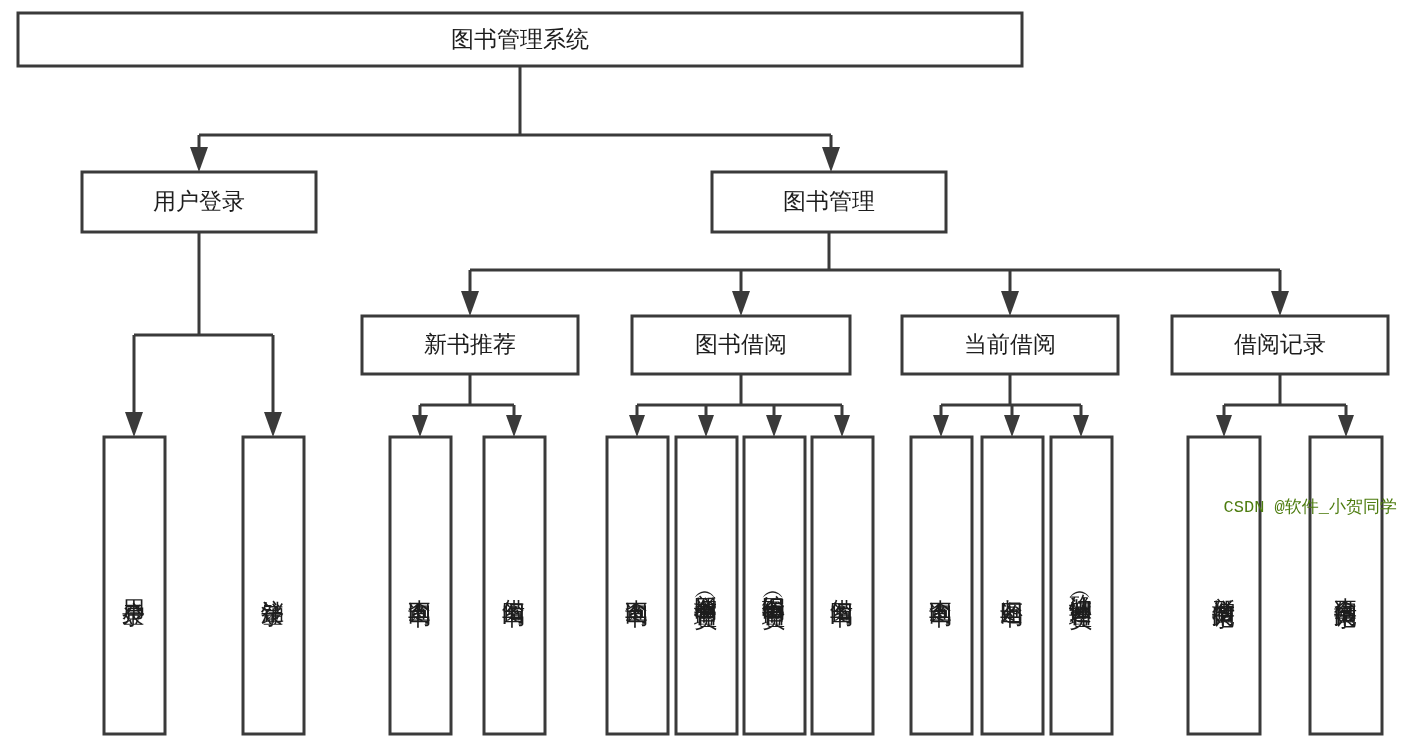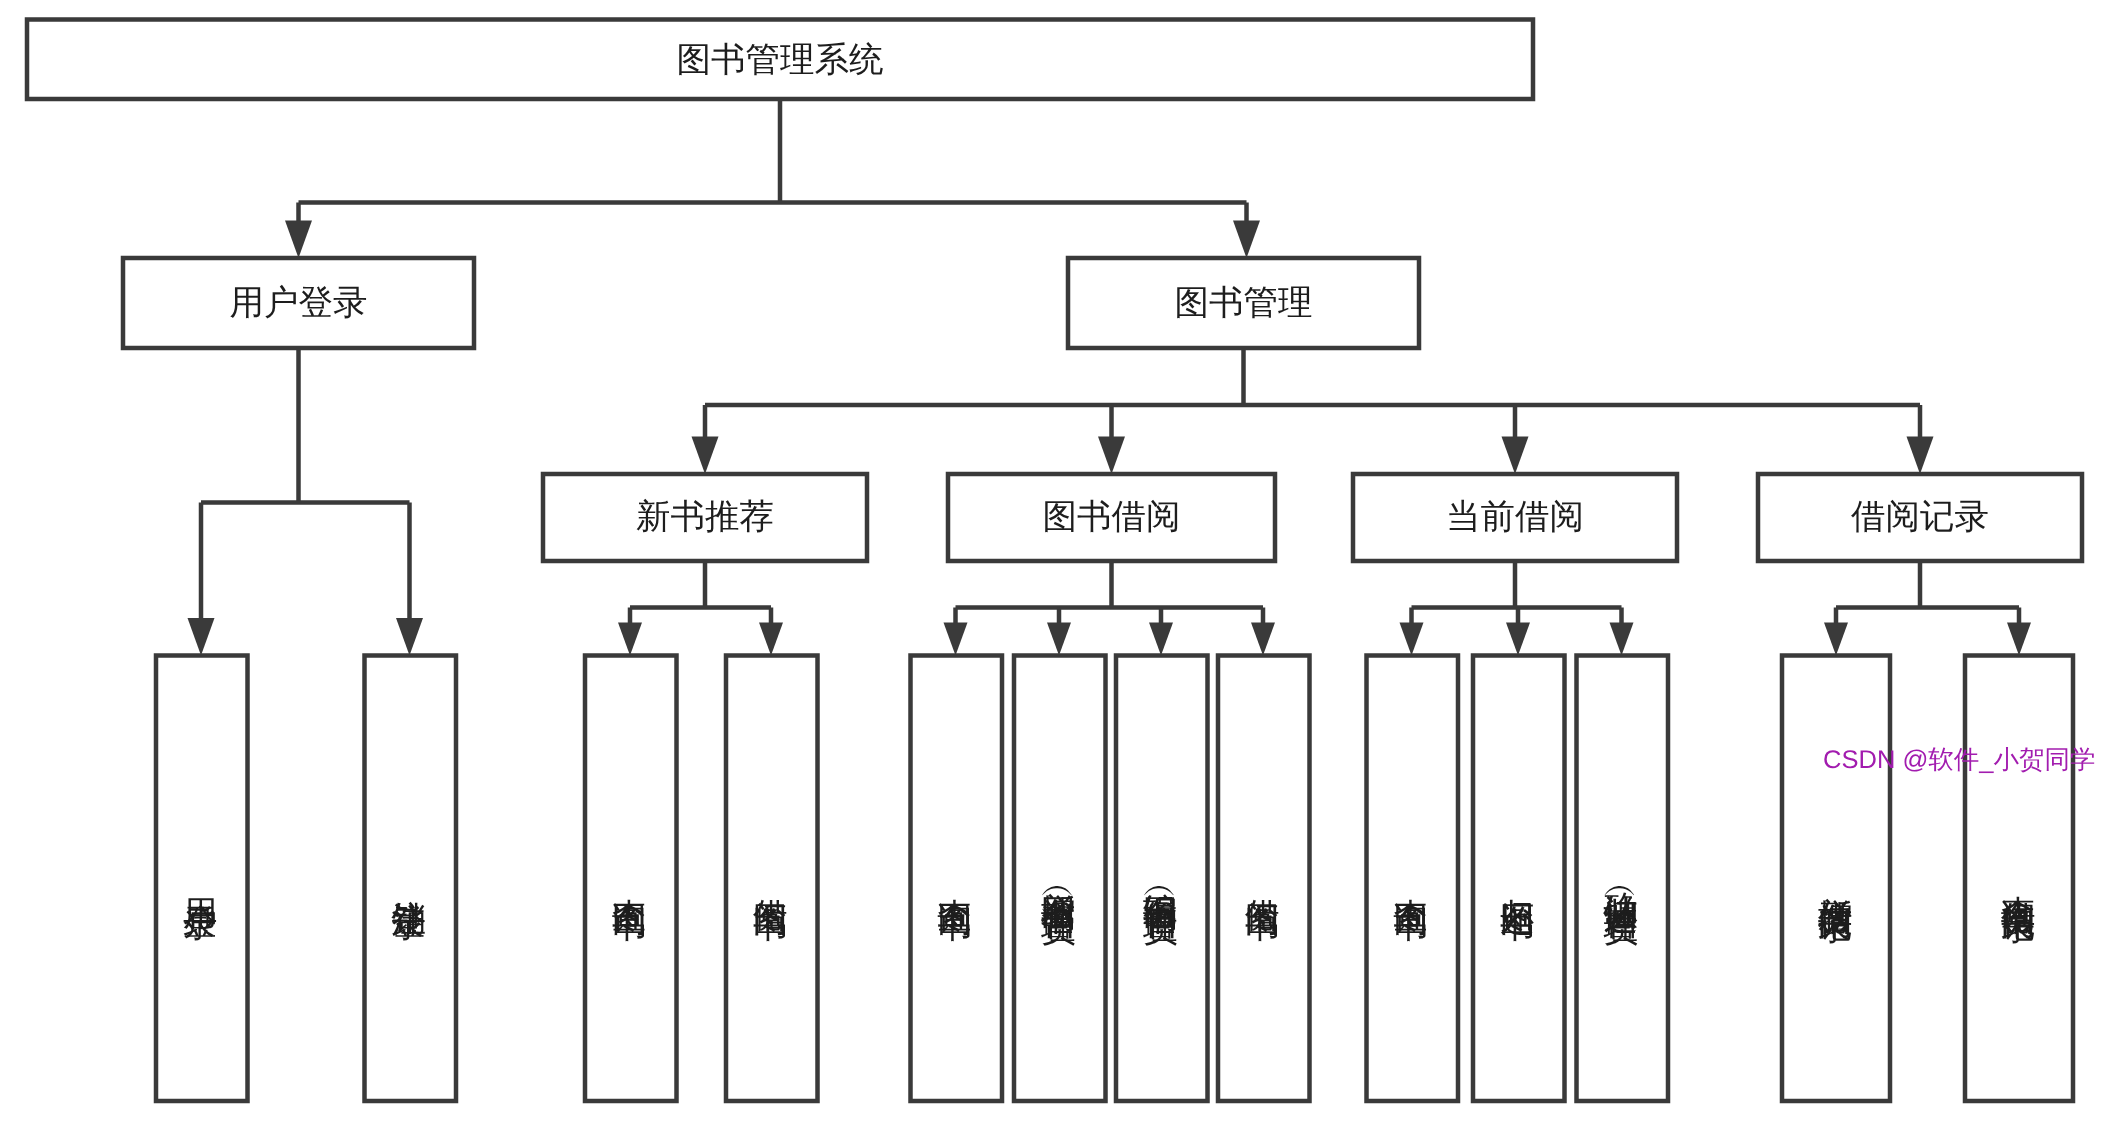--- a/index.html
+++ b/index.html
@@ -54,23 +54,23 @@
     fill: #1d1d1d;
     text-anchor: middle;
     writing-mode: vertical-rl;
     dominant-baseline: central;
     letter-spacing: 2px;
   }
   .watermark {
     position: absolute;
     right: 8px;
     bottom: 8px;
-    font-family: Liberation Sans, sans-serif;
+    font-family: Liberation Mono, monospace;
     font-size: 17px;
-    color: #a21caf;
+    color: #4d7c0f;
     white-space: nowrap;
     pointer-events: none;
   }
 </style>
 </head>
 <body>
 
 <div id="diagram-root">
 
   <svg id="tree-svg" viewBox="0 0 1405 747" xmlns="http://www.w3.org/2000/svg">

